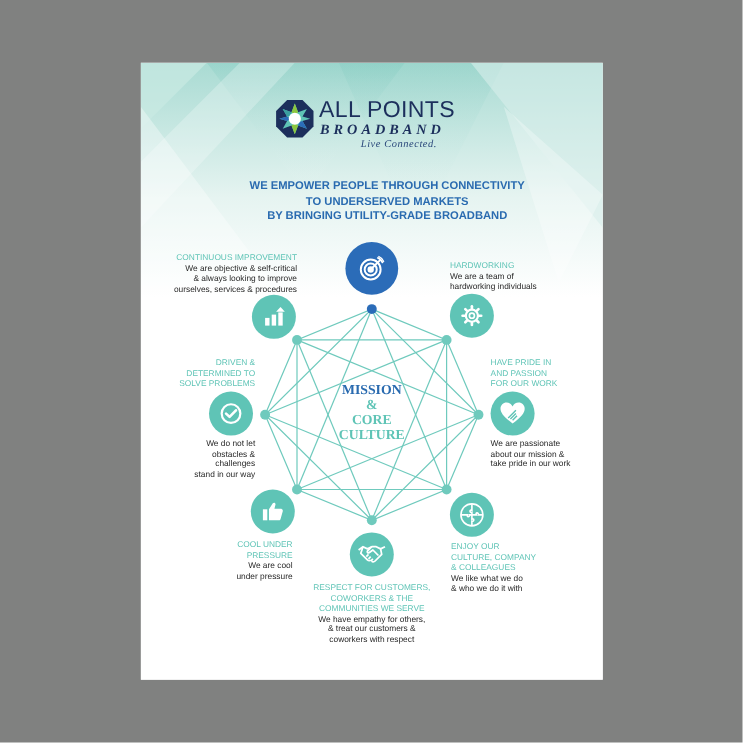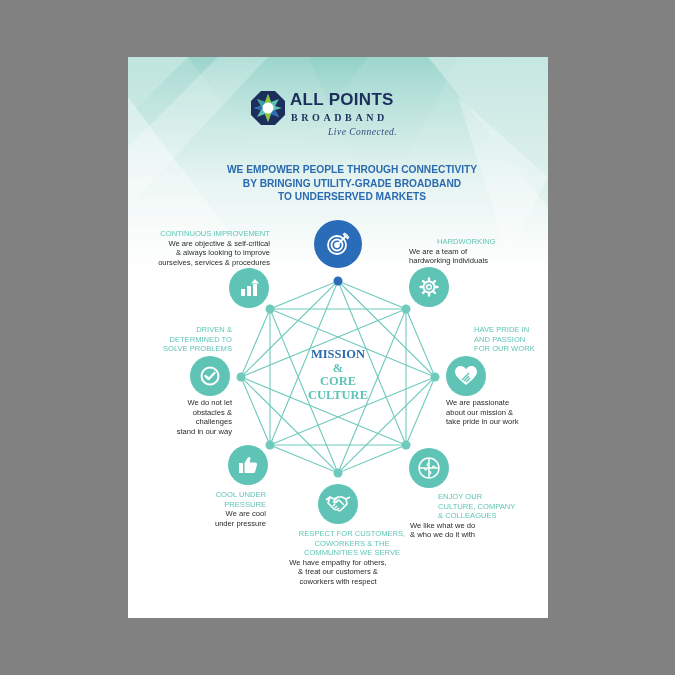--- a/index.html
+++ b/index.html
@@ -1,30 +1,30 @@
 <!DOCTYPE html>
 <html><head>
 <meta charset="utf-8">
 <style>
   html,body{margin:0;padding:0;}
   body{width:675px;height:675px;background:#808180;position:relative;overflow:hidden;font-family:"Liberation Sans","DejaVu Sans",sans-serif;}
   .poster{position:absolute;left:128px;top:57px;width:420px;height:561px;background:#ffffff;overflow:hidden;}
   .poster-bg{position:absolute;left:0;top:0;width:420px;height:561px;}
   .logo{position:absolute;left:122px;top:29px;width:180px;height:56px;}
   .logo-mark{position:absolute;left:0;top:4px;width:36px;height:36px;}
-  .logo-title{position:absolute;left:40px;top:3px;font-size:17px;font-weight:bold;color:#1c2f5c;letter-spacing:0.3px;line-height:22px;white-space:nowrap;}
-  .logo-sub{position:absolute;left:41px;top:24px;font-family:"Liberation Serif","DejaVu Serif",serif;font-size:10px;font-weight:bold;color:#1c2f5c;letter-spacing:3.6px;line-height:15px;white-space:nowrap;}
+  .logo-title{position:absolute;left:40px;top:3px;font-size:21px;font-weight:normal;color:#1c2f5c;letter-spacing:0.3px;line-height:22px;white-space:nowrap;}
+  .logo-sub{position:absolute;left:41px;top:24px;font-family:"Liberation Serif","DejaVu Serif",serif;font-size:13px;font-weight:bold;color:#1c2f5c;letter-spacing:3.6px;line-height:15px;white-space:nowrap;font-style:italic;}
   .logo-tag{position:absolute;left:78px;top:41px;font-family:"Liberation Serif","DejaVu Serif",serif;font-style:italic;font-size:9.5px;color:#2c4a7c;white-space:nowrap;letter-spacing:0.5px;}
   .headline{position:absolute;left:0;top:106px;width:420px;text-align:center;color:#2a6bb0;font-weight:bold;font-size:10.2px;line-height:13.5px;}
   .headline div{white-space:nowrap;margin-left:28px;}
   .net{position:absolute;left:0;top:0;width:420px;height:561px;}
   .circle{position:absolute;border-radius:50%;background:#5fc4b6;display:flex;align-items:center;justify-content:center;}
   .circle svg{display:block;}
   .circle.blue{background:#2b6cb8;}
-  .title{color:#5fc4b6;font-size:7.6px;line-height:9.5px;white-space:nowrap;margin-left:28px;}
+  .title{color:#5fc4b6;font-size:7.6px;line-height:9.5px;white-space:nowrap;}
   .desc{color:#2a2a2a;font-size:7.6px;line-height:9.5px;white-space:nowrap;}
   .blk{position:absolute;}
   .right{text-align:right;}
   .center{text-align:center;}
   .left{text-align:left;}
   .center-label{position:absolute;left:160px;top:291px;width:100px;text-align:center;font-weight:bold;font-size:12.5px;line-height:13.5px;font-family:Liberation Serif, serif;}
   .c-mission{color:#2a6bb0;}
   .c-teal{color:#5fc4b6;}
 </style>
 </head>
@@ -65,22 +65,22 @@
       <polygon points="18,32 15,24 18,22 21,24" fill="#8cc63f"></polygon>
       <circle cx="18" cy="18" r="5.5" fill="#ffffff"></circle>
     </svg>
     <div class="logo-title">ALL POINTS</div>
     <div class="logo-sub">BROADBAND</div>
     <div class="logo-tag">Live Connected.</div>
   </div>
 
   <div class="headline">
     <div>WE EMPOWER PEOPLE THROUGH CONNECTIVITY</div>
+    <div>TO UNDERSERVED MARKETS</div>
     <div>BY BRINGING UTILITY-GRADE BROADBAND</div>
-    <div>TO UNDERSERVED MARKETS</div>
   </div>
 
   <svg class="net" viewBox="0 0 420 561">
     <g stroke="#6fcabd" stroke-width="1.1" fill="none">
 
       <polygon points="210,224 278,252 307,320 278,388 210,416 142,388 113,320 142,252"></polygon>
 
       <polygon points="210,224 307,320 210,416 113,320"></polygon>
       <polygon points="278,252 278,388 142,388 142,252"></polygon>
 

